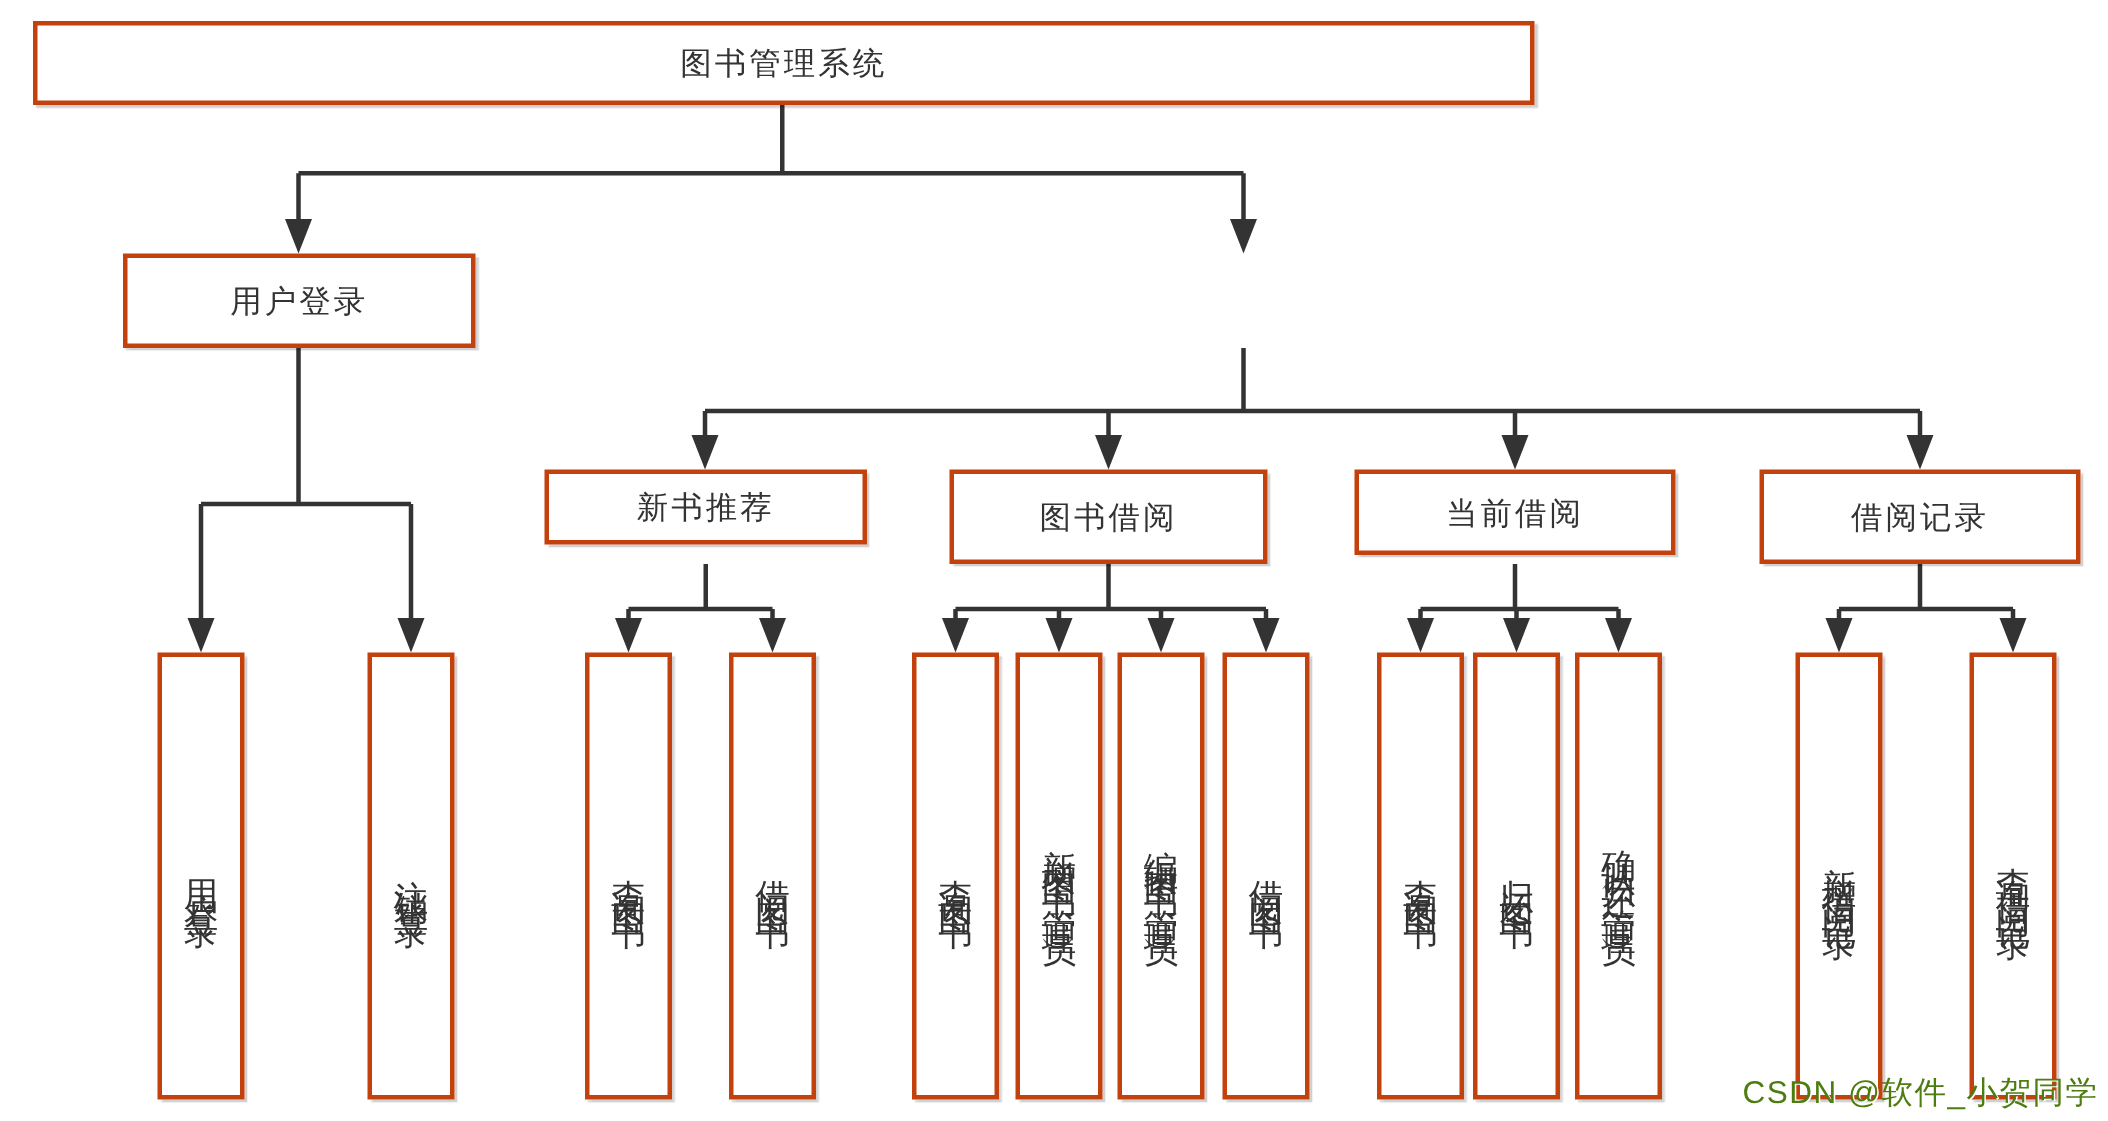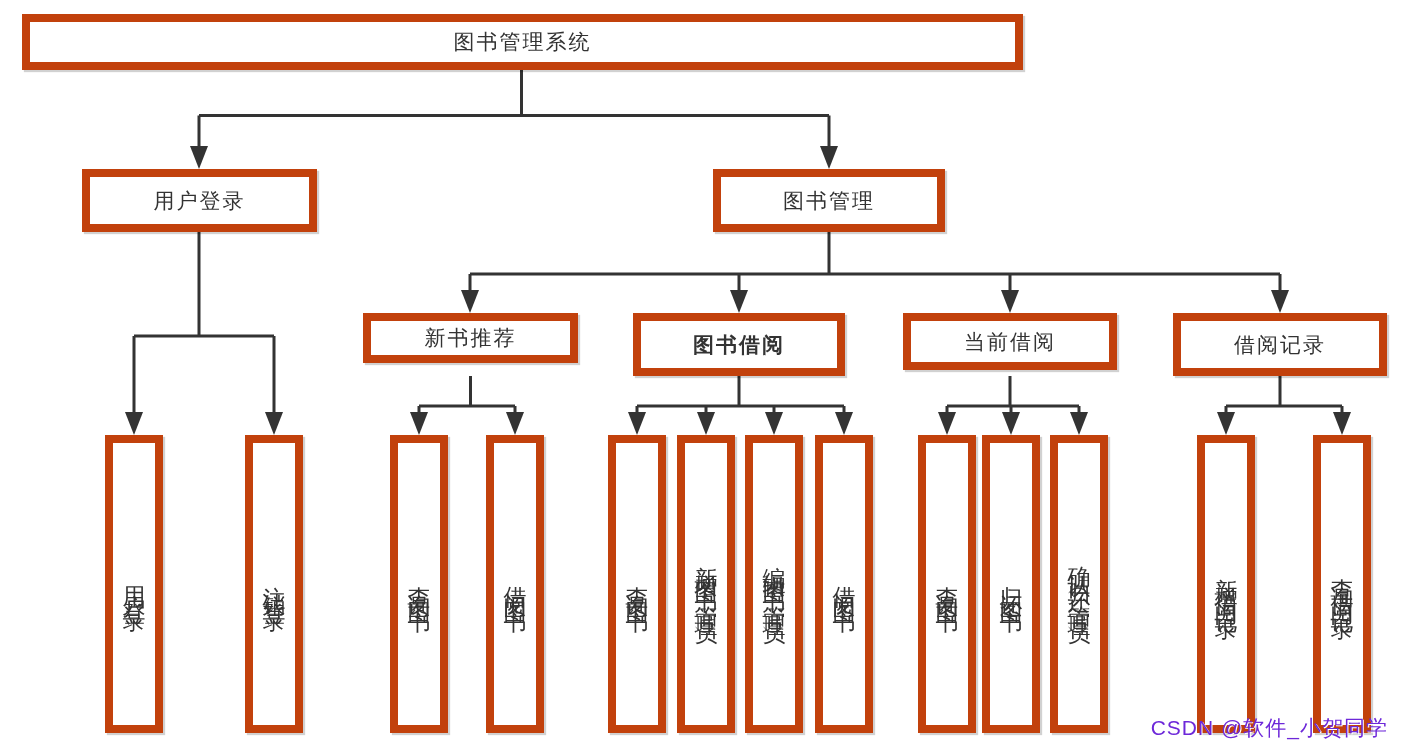--- a/index.html
+++ b/index.html
@@ -6,21 +6,21 @@
   .canvas{
     position:relative;
     width:1405px;height:747px;
     background:#ffffff;
     font-family:"Liberation Sans","DejaVu Sans",sans-serif;
     overflow:hidden;
   }
   .box{
     position:absolute;
     box-sizing:border-box;
-    border:8px solid #c2410c;
+    border:3px solid #c2410c;
     background:#ffffff;
     color:#333333;
     display:flex;
     align-items:center;
     justify-content:center;
     box-shadow:2px 2px 1px rgba(0,0,0,0.18);
     z-index:2;
   }
   .hbox{font-size:21px;letter-spacing:2px;}
   .vbox{width:58px;height:298px;}
@@ -28,24 +28,24 @@
     writing-mode:vertical-rl;
     text-orientation:mixed;
     font-size:23px;
     letter-spacing:8px;
     line-height:1;
     color:#333333;
   }
   .connectors{position:absolute;left:0;top:0;z-index:1;}
   .watermark{
     position:absolute;
-    top:714px;right:17px;
+    top:714px;right:6px;
     font-size:21px;
     letter-spacing:1px;
-    color:#6d28d9;
+    color:#4d7c0f;
     z-index:3;
     text-shadow:1px 1px 0 #ffffff;
   }
 </style>
 </head>
 <body>
 
 <div class="canvas">
 
   <svg class="connectors" width="1405" height="747" viewBox="0 0 1405 747" aria-hidden="true">
@@ -88,28 +88,25 @@
     </g>
   </svg>
 
   <div class="box hbox" style="left:22px;top:14px;width:1001px;height:56px;">
     <span>图书管理系统</span>
   </div>
 
   <div class="box hbox" style="left:82px;top:169px;width:235px;height:63px;">
     <span>用户登录</span>
   </div>
-  <div class="box hbox" style="left:713px;top:169px;width:232px;height:63px;">
-    <span>图书管理</span>
-  </div>
 
   <div class="box hbox" style="left:363px;top:313px;width:215px;height:50px;">
     <span>新书推荐</span>
   </div>
-  <div class="box hbox" style="left:633px;top:313px;width:212px;height:63px;font-weight:bold;">
+  <div class="box hbox" style="left:633px;top:313px;width:212px;height:63px;">
     <span>图书借阅</span>
   </div>
   <div class="box hbox" style="left:903px;top:313px;width:214px;height:57px;">
     <span>当前借阅</span>
   </div>
   <div class="box hbox" style="left:1173px;top:313px;width:214px;height:63px;">
     <span>借阅记录</span>
   </div>
 
   <div class="box vbox" style="left:105px;top:435px;">

